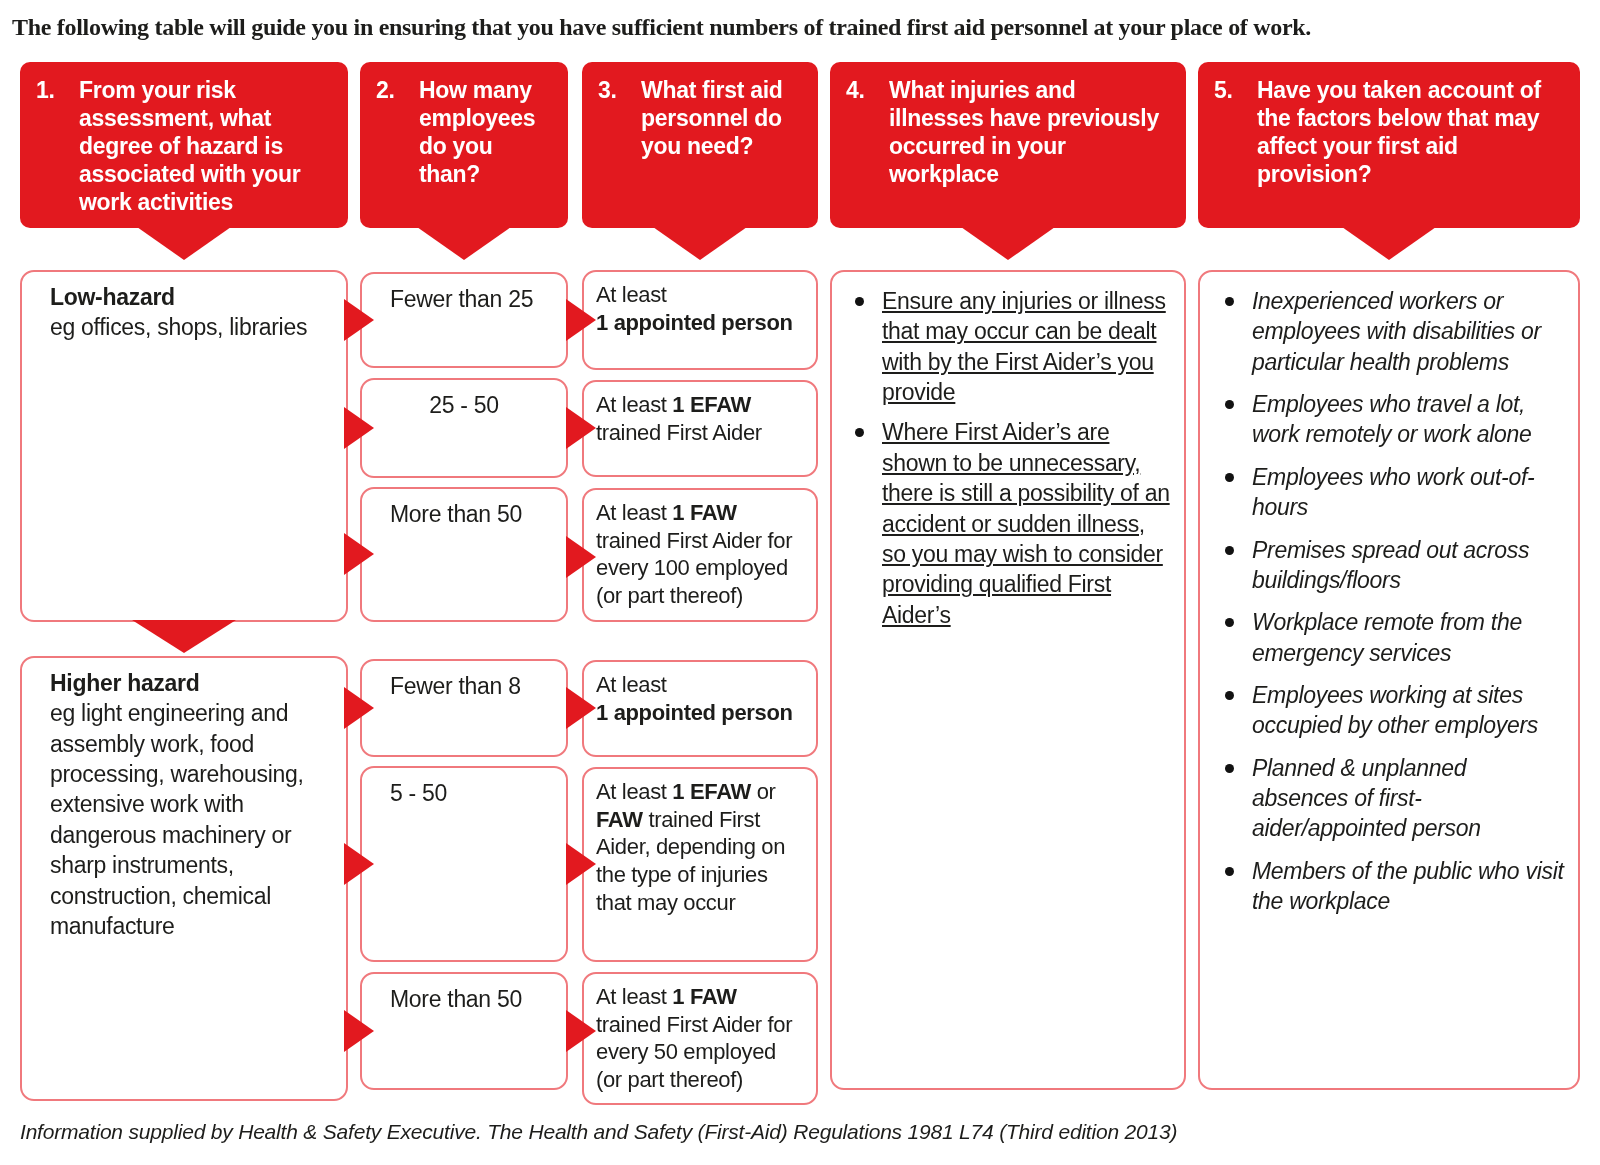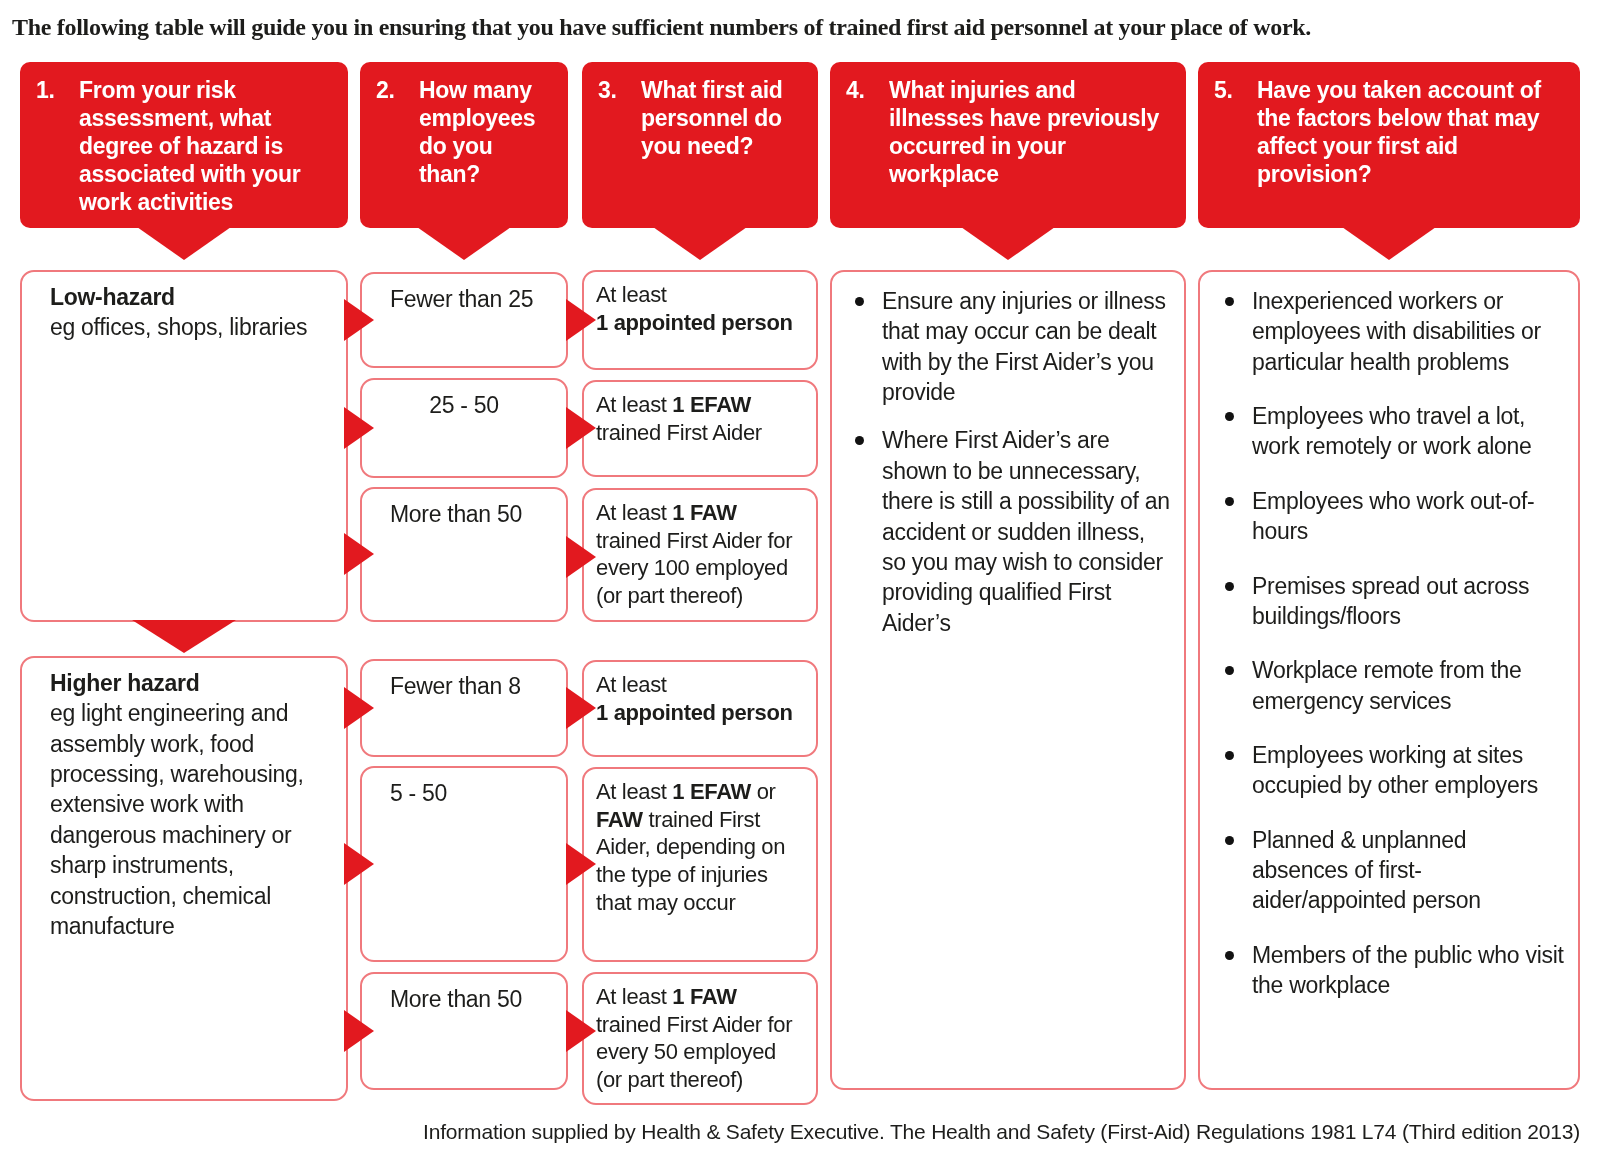--- a/index.html
+++ b/index.html
@@ -61,22 +61,22 @@
   #per1 { top:270px; min-height:100px; }
   #per2 { top:380px; min-height:97px; }
   #per3 { top:488px; min-height:134px; }
   #per4 { top:660px; min-height:97px; }
   #per5 { top:767px; min-height:195px; }
   #per6 { top:972px; min-height:118px; }
   
   #box-injuries { left:830px;  top:270px; width:356px; height:820px; padding:14px 14px 10px 14px; }
   #box-factors  { left:1198px; top:270px; width:382px; height:820px; padding:14px 14px 10px 16px; }
   .bullets { list-style:none; display:flex; flex-direction:column; }
-  #box-injuries .bullets { gap:18px; }
-  #box-factors  .bullets { gap:24px; }
+  #box-injuries .bullets { gap:10px;text-decoration:underline; }
+  #box-factors  .bullets { gap:12px;font-style:italic; }
   .bullets li { position:relative; padding-left:36px; }
   .bullets li::before {
     content:""; position:absolute; left:9px; top:11px;
     width:9px; height:9px; border-radius:50%; background:#121212;
   }
   
   .rarrow {
     position:absolute; width:0; height:0;
     border-top:21px solid transparent; border-bottom:21px solid transparent;
     border-left:30px solid var(--red,#e2191f);
@@ -89,21 +89,21 @@
   #ra6  { left:344px; top:1010px; }
   #ra7  { left:566px; top:299px; }
   #ra8  { left:566px; top:407px; }
   #ra9  { left:566px; top:536px; }
   #ra10 { left:566px; top:687px; }
   #ra11 { left:566px; top:843px; }
   #ra12 { left:566px; top:1010px; }
   
   .footer {
     position:absolute; right:20px; top:1120px; width:1560px;
-    text-align:right; font-size:21px; letter-spacing:-0.2px; color:var(--text,#1d1d1b);
+    font-size:21px; letter-spacing:-0.2px; color:var(--text,#1d1d1b);font-style:italic;
   }
 </style>
 </head>
 <body>
 
 <div class="canvas">
 
   <div class="page-title">The following table will guide you in ensuring that you have sufficient numbers of trained first aid personnel at your place of work.</div>
 
   <div class="hdr" id="hdr1">

